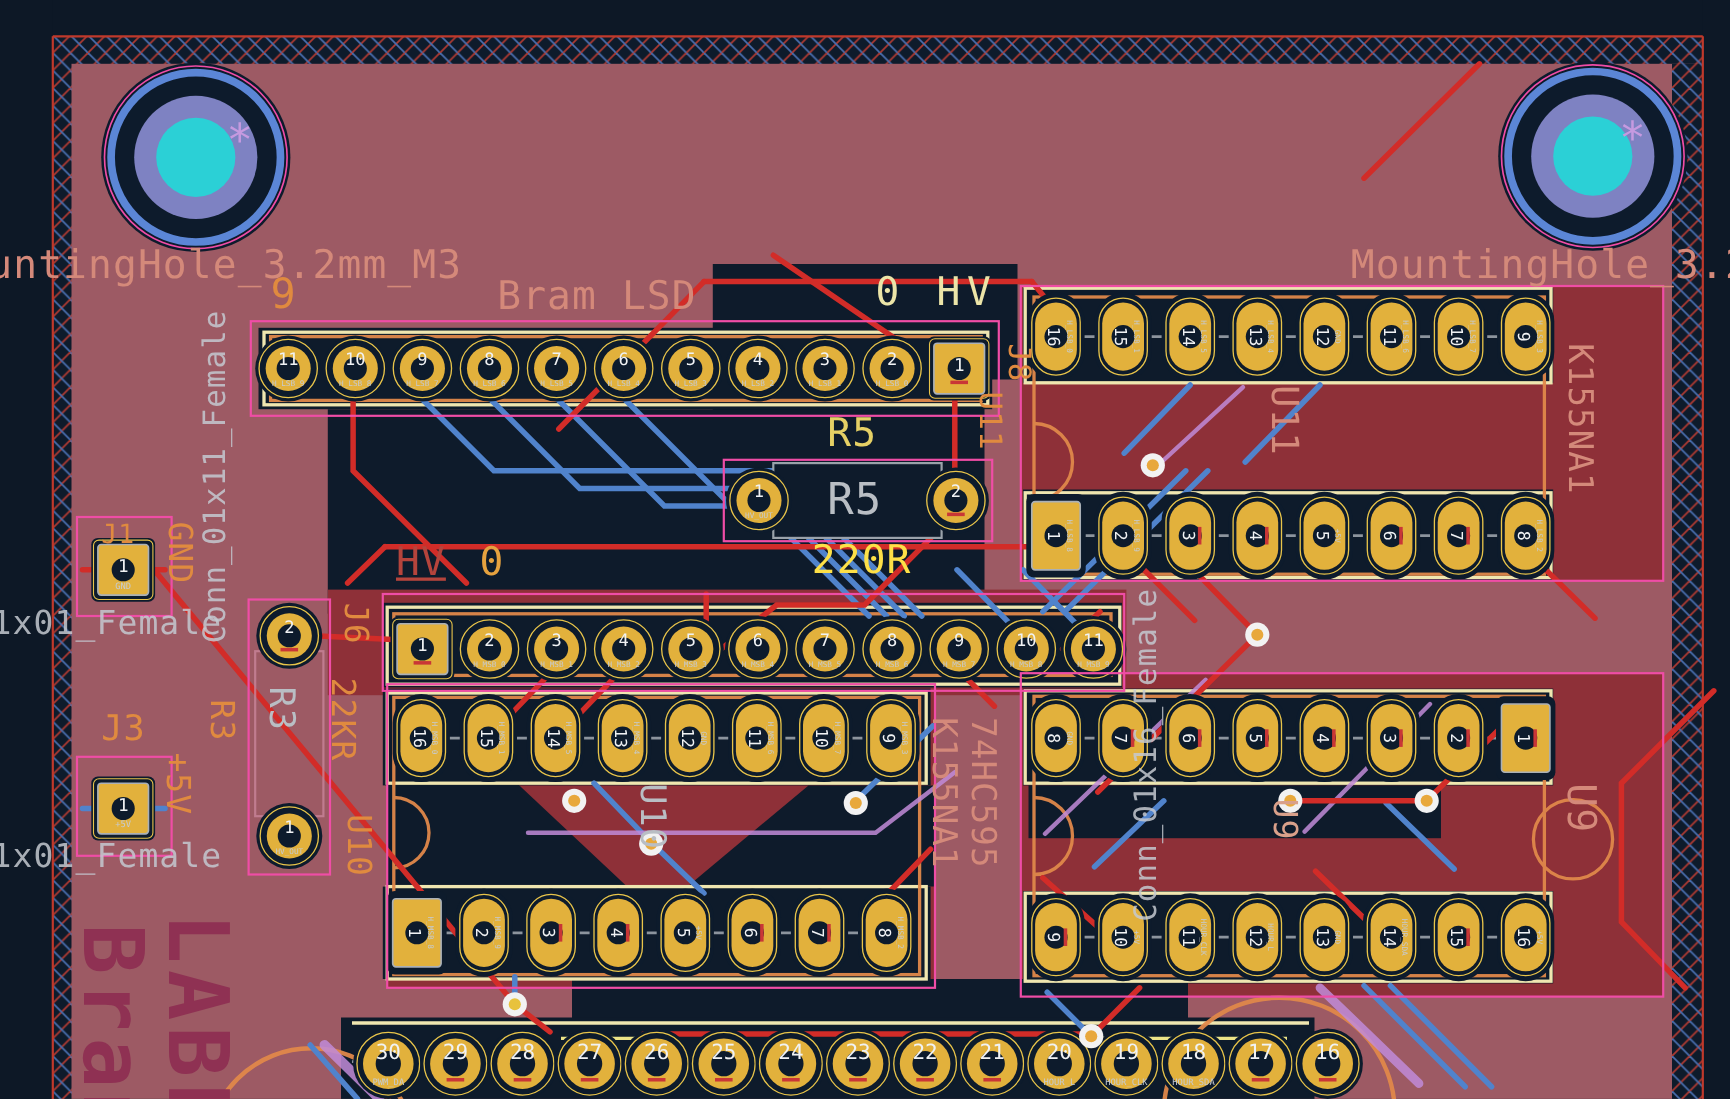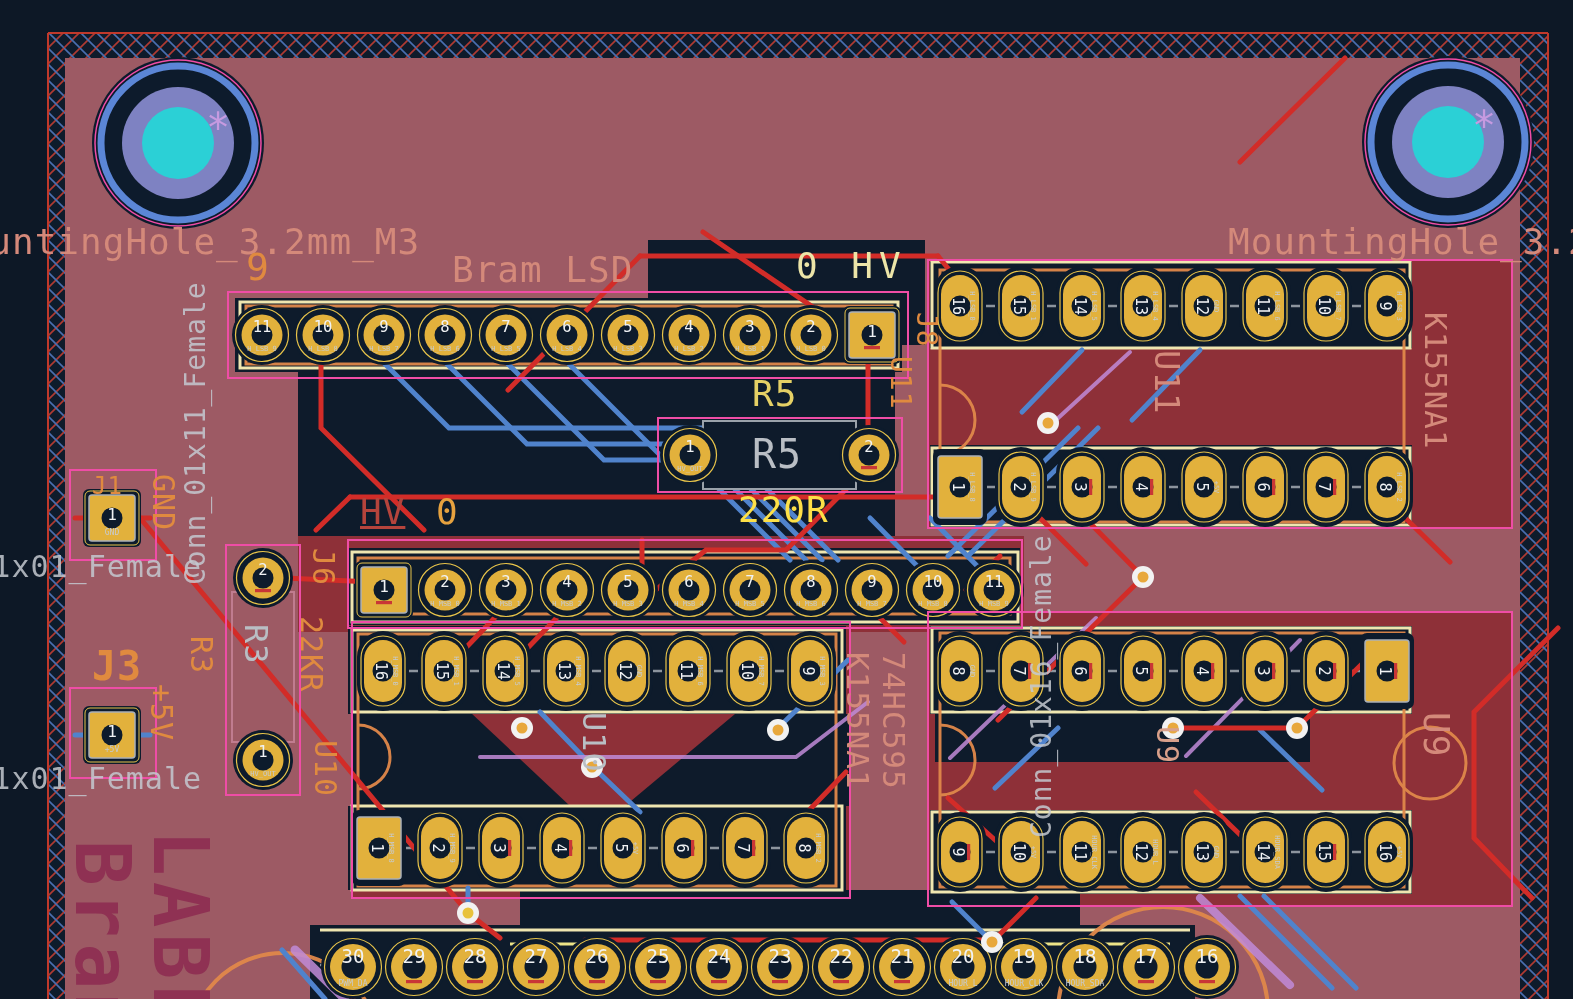--- a/index.html
+++ b/index.html
@@ -979,21 +979,21 @@
 <div class="sl vt orange" style="left:886px;top:356px;font-size:28px;">U11</div>
 <div class="sl vt orange" style="left:912px;top:312px;font-size:28px;">J8</div>
 <div class="sl" style="left:752px;top:376px;font-size:36px;color:#e5d065;">R5</div>
 <div class="sl" style="left:752px;top:434px;font-size:40px;color:#b9bec4;">R5</div>
 <div class="sl" style="left:738px;top:492px;font-size:36px;color:#fde047;">220R</div>
 <div class="sl" style="left:360px;top:494px;font-size:36px;color:#b5443c;text-decoration:underline;">HV</div>
 <div class="sl" style="left:436px;top:494px;font-size:36px;color:#e6a23f;">0</div>
 <div class="sl orange" style="left:92px;top:434px;font-size:24px;margin-top:40px;">J1</div>
 <div class="sl vt orange" style="left:148px;top:474px;font-size:30px;">GND</div>
 <div class="sl greyt" style="left:-122px;top:552px;font-size:30px;">Conn_01x01_Female</div>
-<div class="sl orange" style="left:92px;top:646px;font-size:40px;font-weight:bold;">J3</div>
+<div class="sl orange" style="left:92px;top:646px;font-size:32px;">J3</div>
 <div class="sl vt orange" style="left:146px;top:684px;font-size:30px;">+5V</div>
 <div class="sl greyt" style="left:-122px;top:764px;font-size:30px;">Conn_01x01_Female</div>
 <div class="sl vt orange" style="left:186px;top:636px;font-size:30px;">R3</div>
 <div class="sl vt" style="left:240px;top:624px;font-size:32px;color:#b9bec4;">R3</div>
 <div class="sl vt orange" style="left:296px;top:616px;font-size:30px;">22KR</div>
 <div class="sl vt orange" style="left:308px;top:548px;font-size:30px;">J6</div>
 <div class="sl vt orange" style="left:310px;top:740px;font-size:30px;">U10</div>
 <div class="sl vt" style="left:578px;top:712px;font-size:32px;color:#b9bec4;">U10</div>
 <div class="sl vt salmon" style="left:842px;top:652px;font-size:31px;">K155NA1</div>
 <div class="sl vt salmon" style="left:878px;top:652px;font-size:31px;">74HC595</div>

